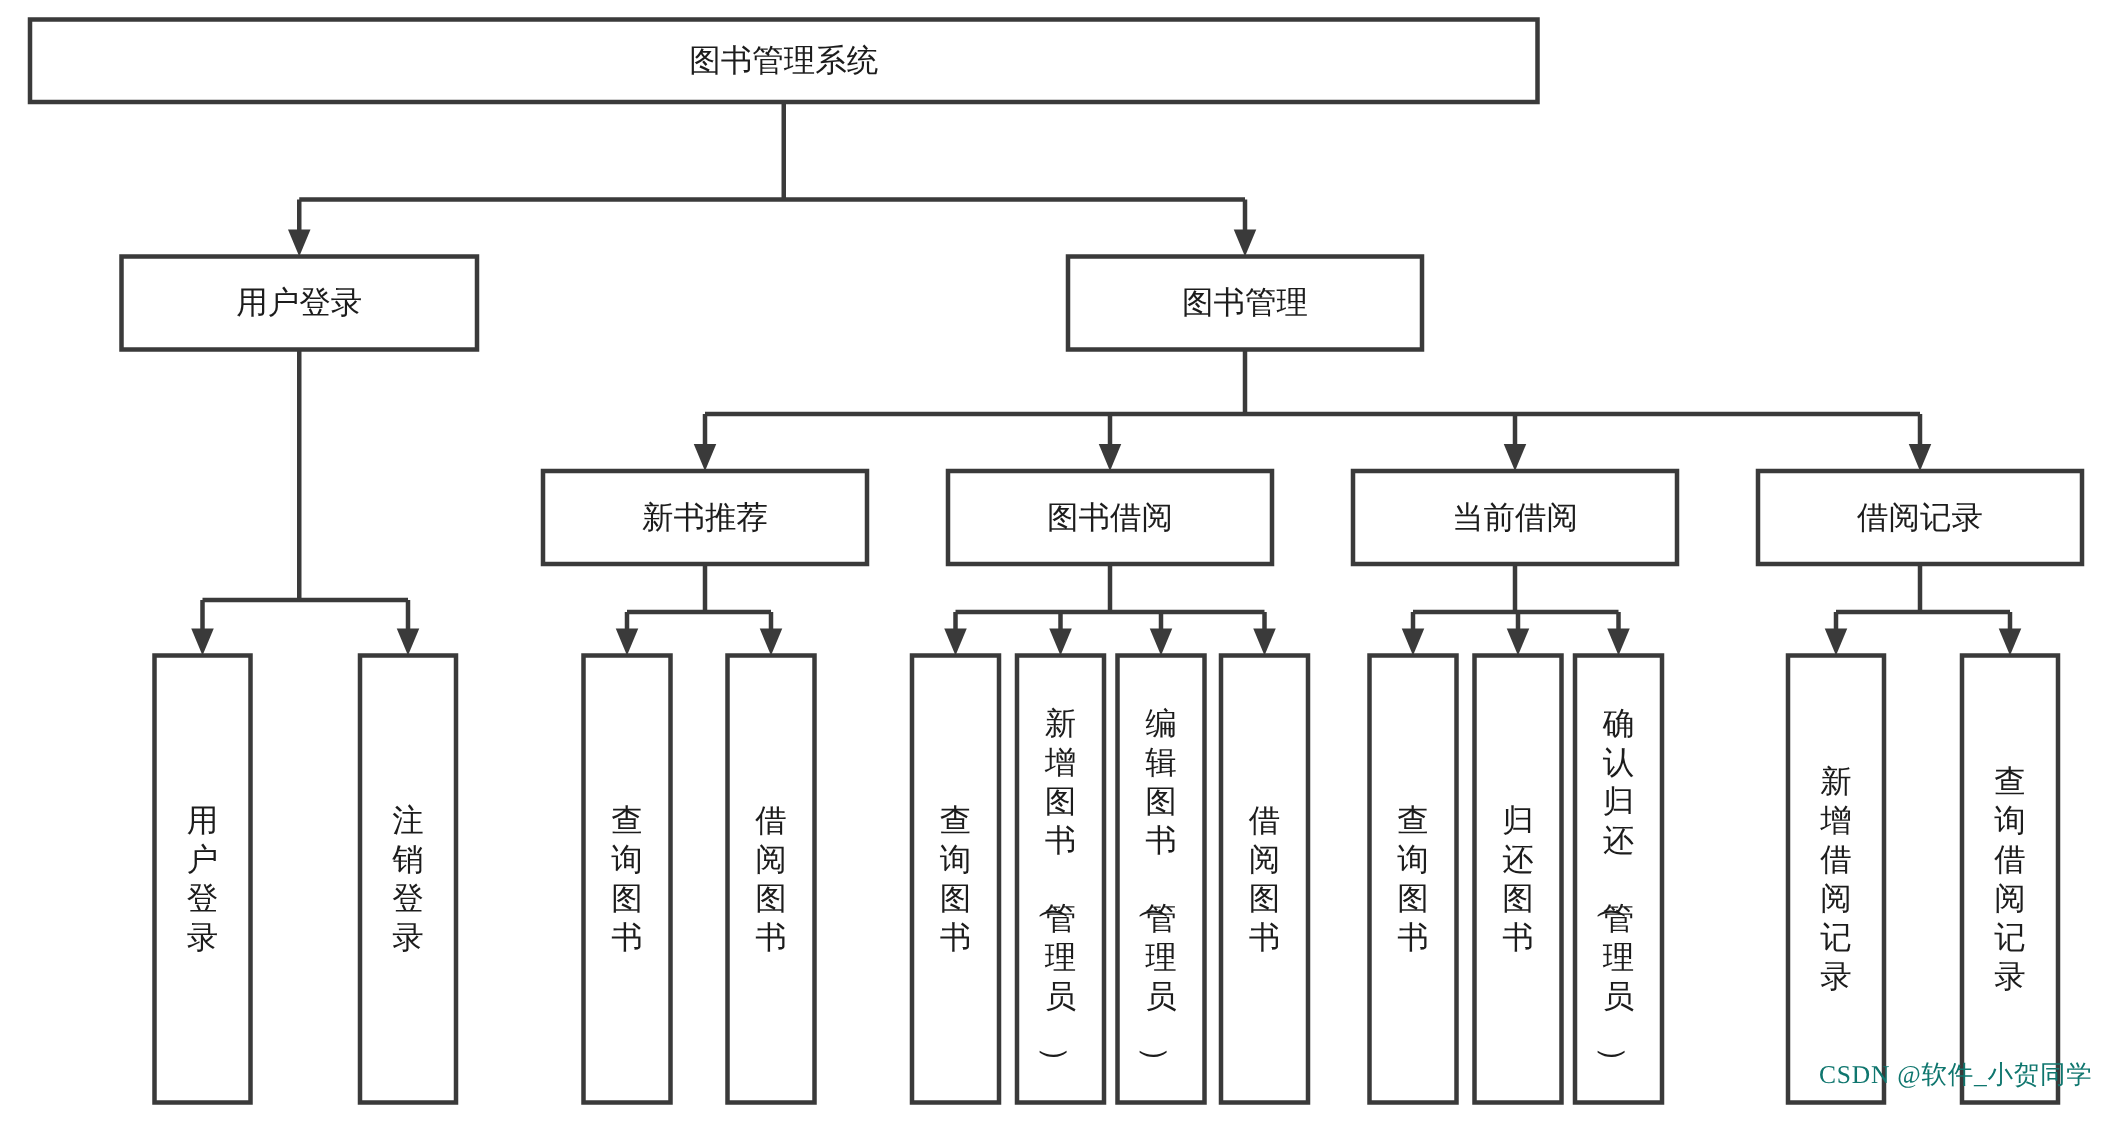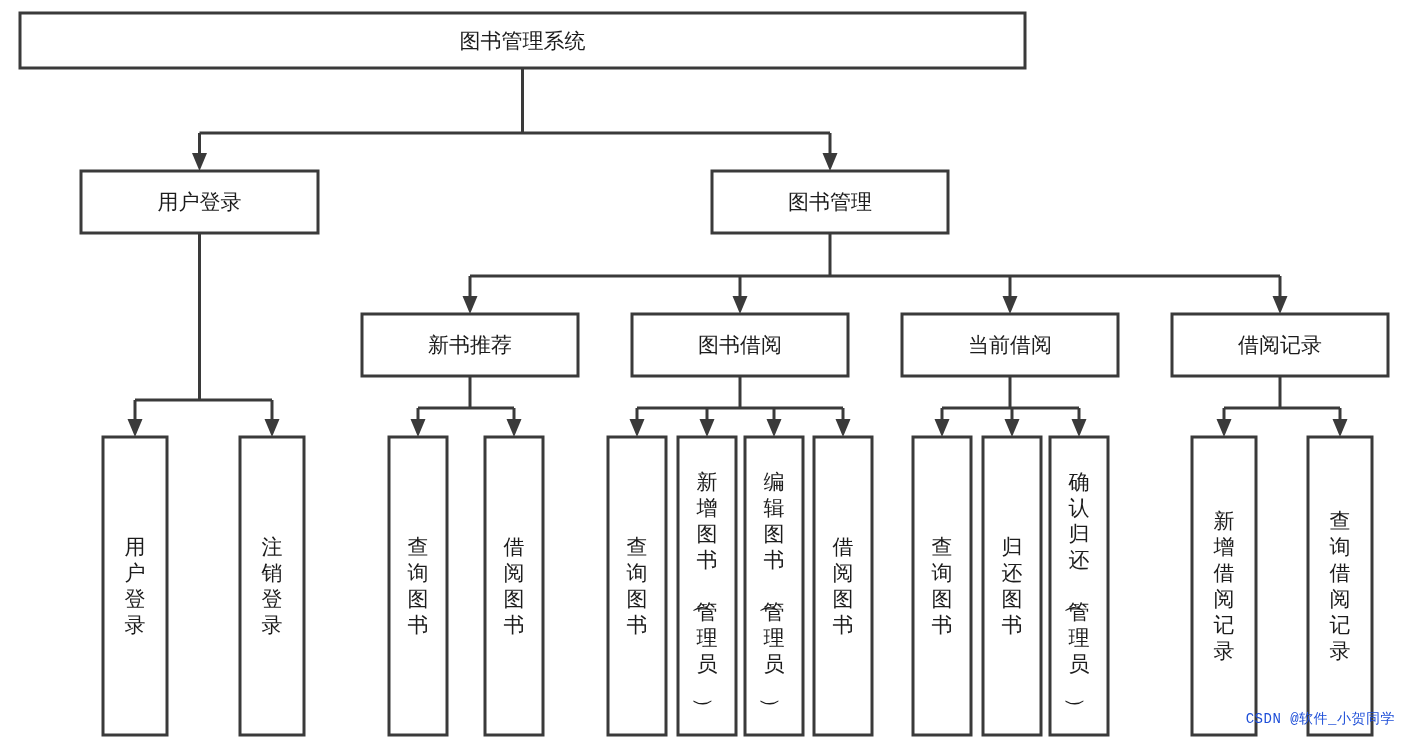--- a/index.html
+++ b/index.html
@@ -51,23 +51,23 @@
   .node-label-v {
     font-family: "DejaVu Sans", "Liberation Sans", sans-serif;
     font-size: 21px;
     fill: #1c1c1c;
     text-anchor: middle;
   }
   .watermark {
     position: absolute;
     right: 10px;
     bottom: 4px;
-    font-family: Liberation Mono, monospace;
-    font-size: 14px;
-    color: #1d4ed8;
+    font-family: Liberation Serif, serif;
+    font-size: 17px;
+    color: #0f766e;
     white-space: nowrap;
     letter-spacing: 0.5px;
     user-select: none;
   }
 </style>
 </head>
 <body>
 
 <div id="diagram-root">
   <svg id="flow" viewBox="0 0 1405 747" xmlns="http://www.w3.org/2000/svg">

